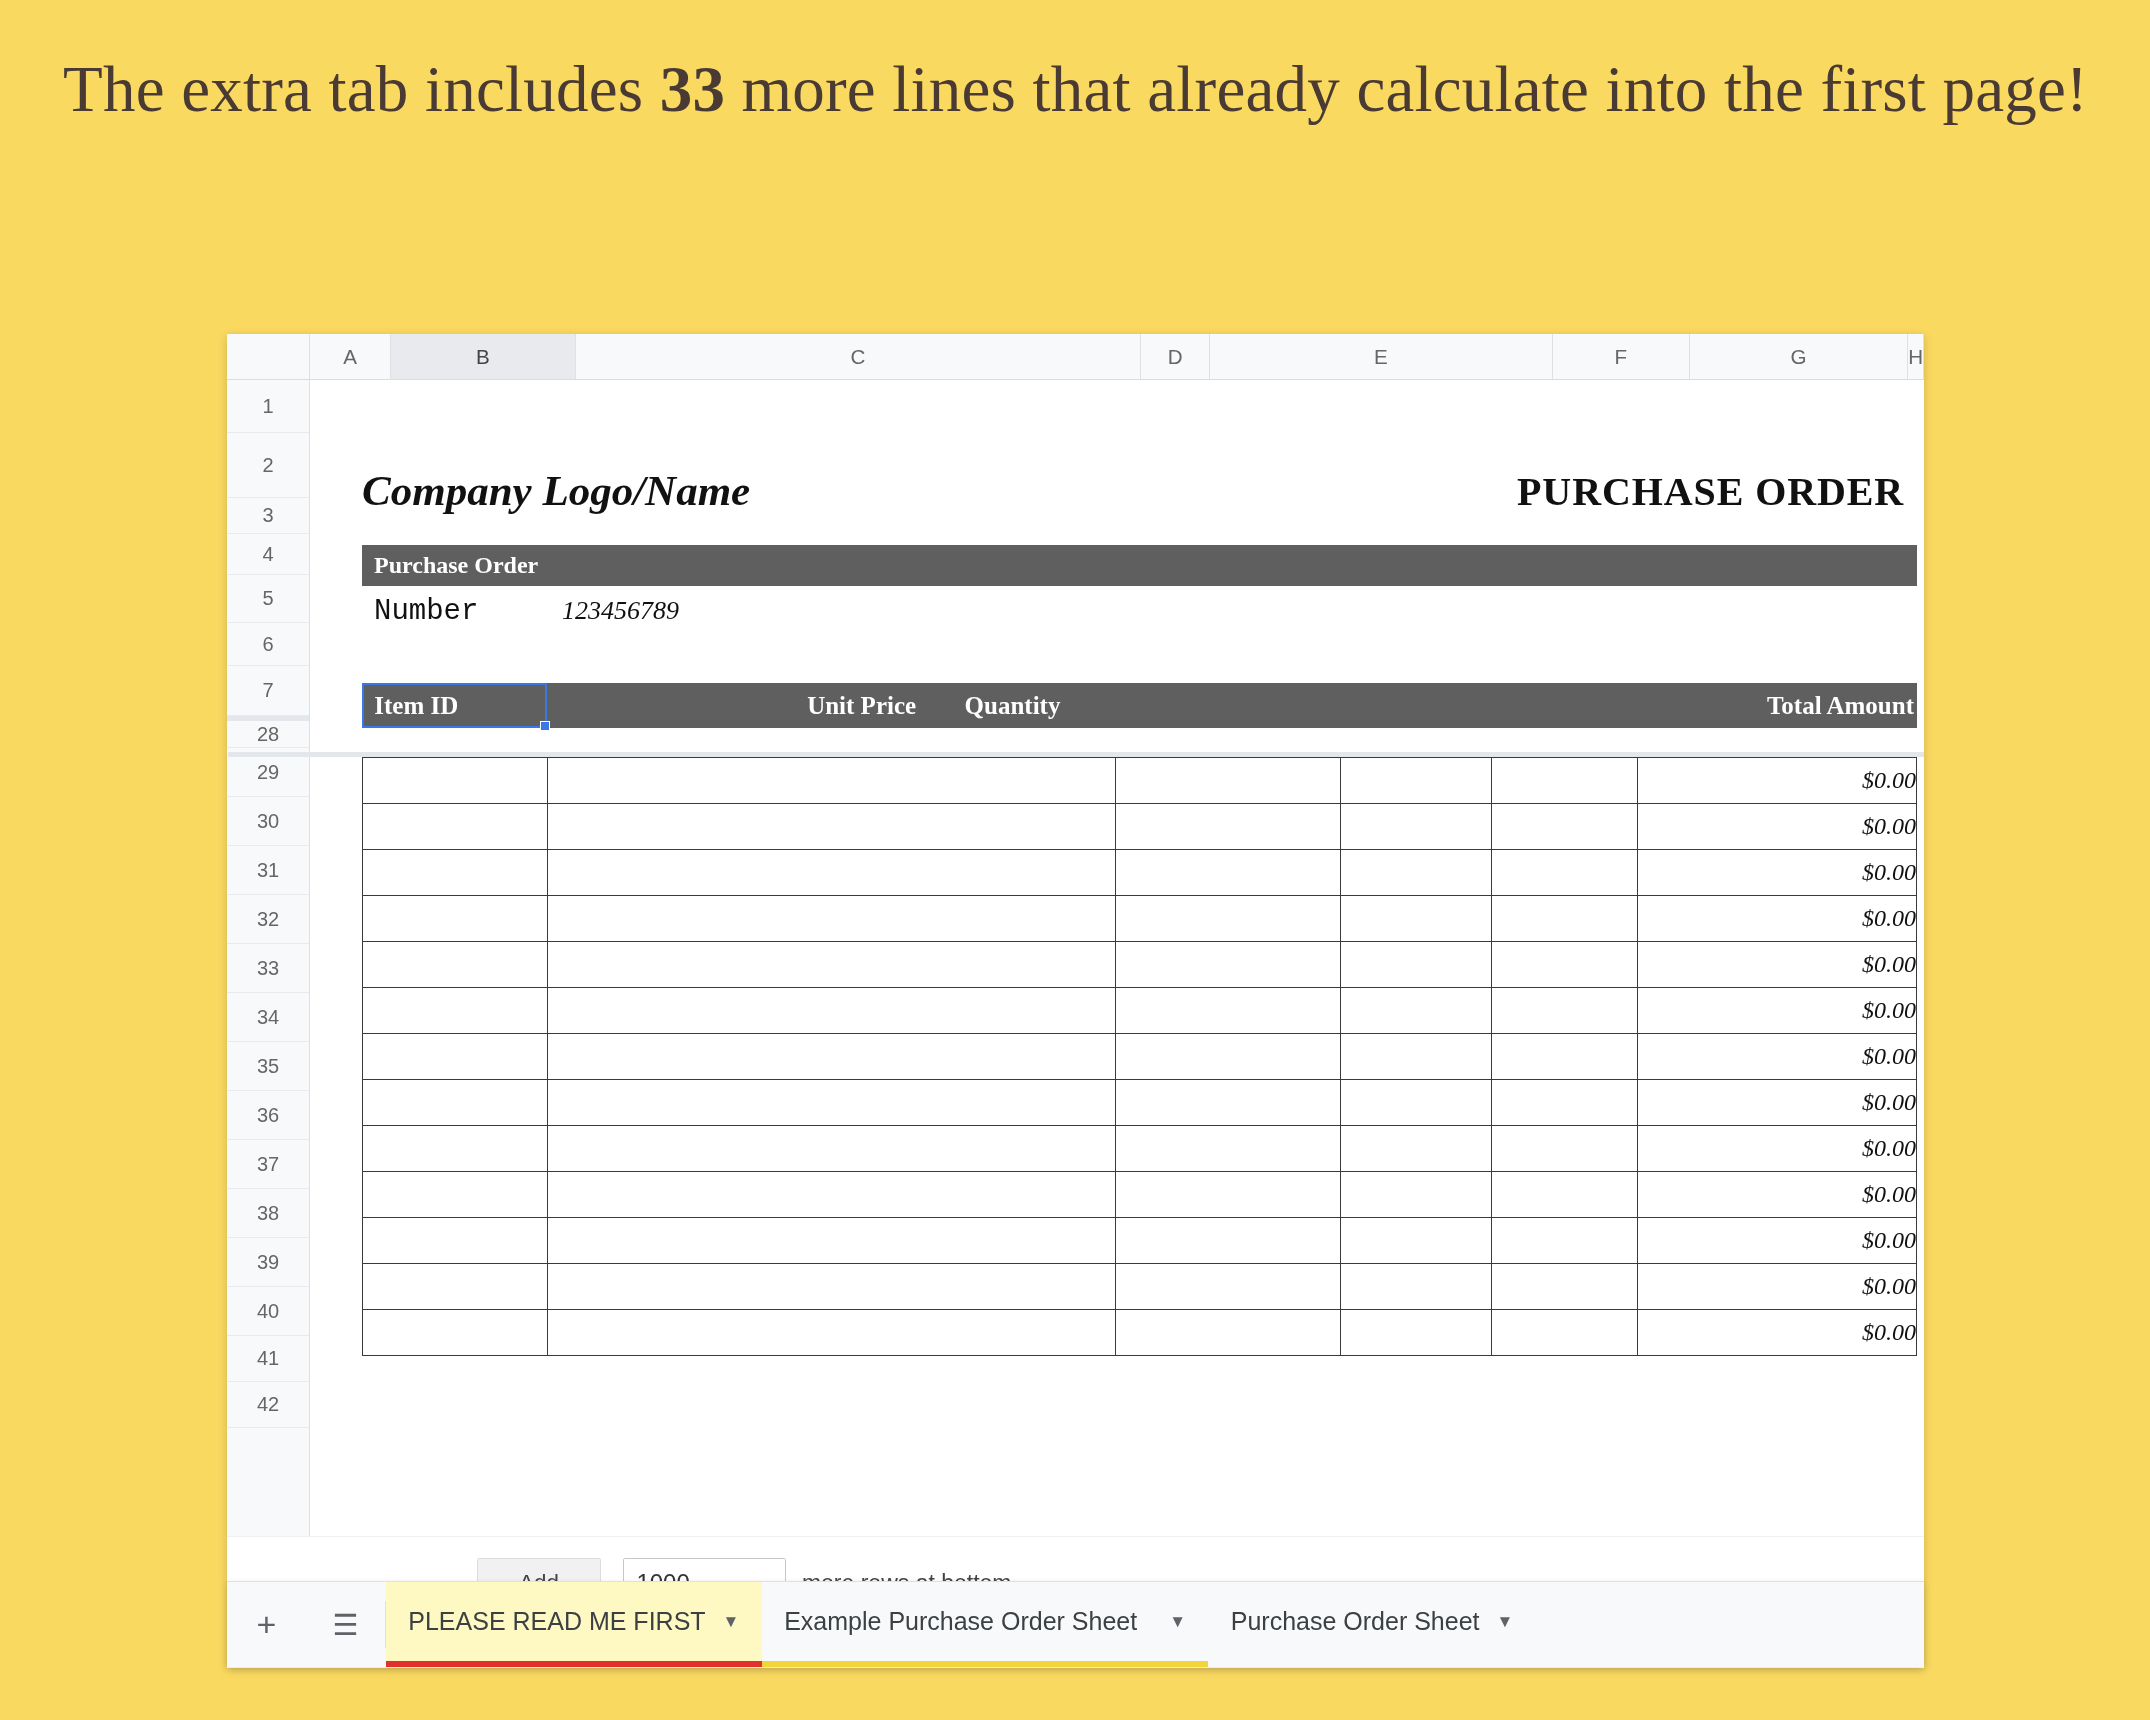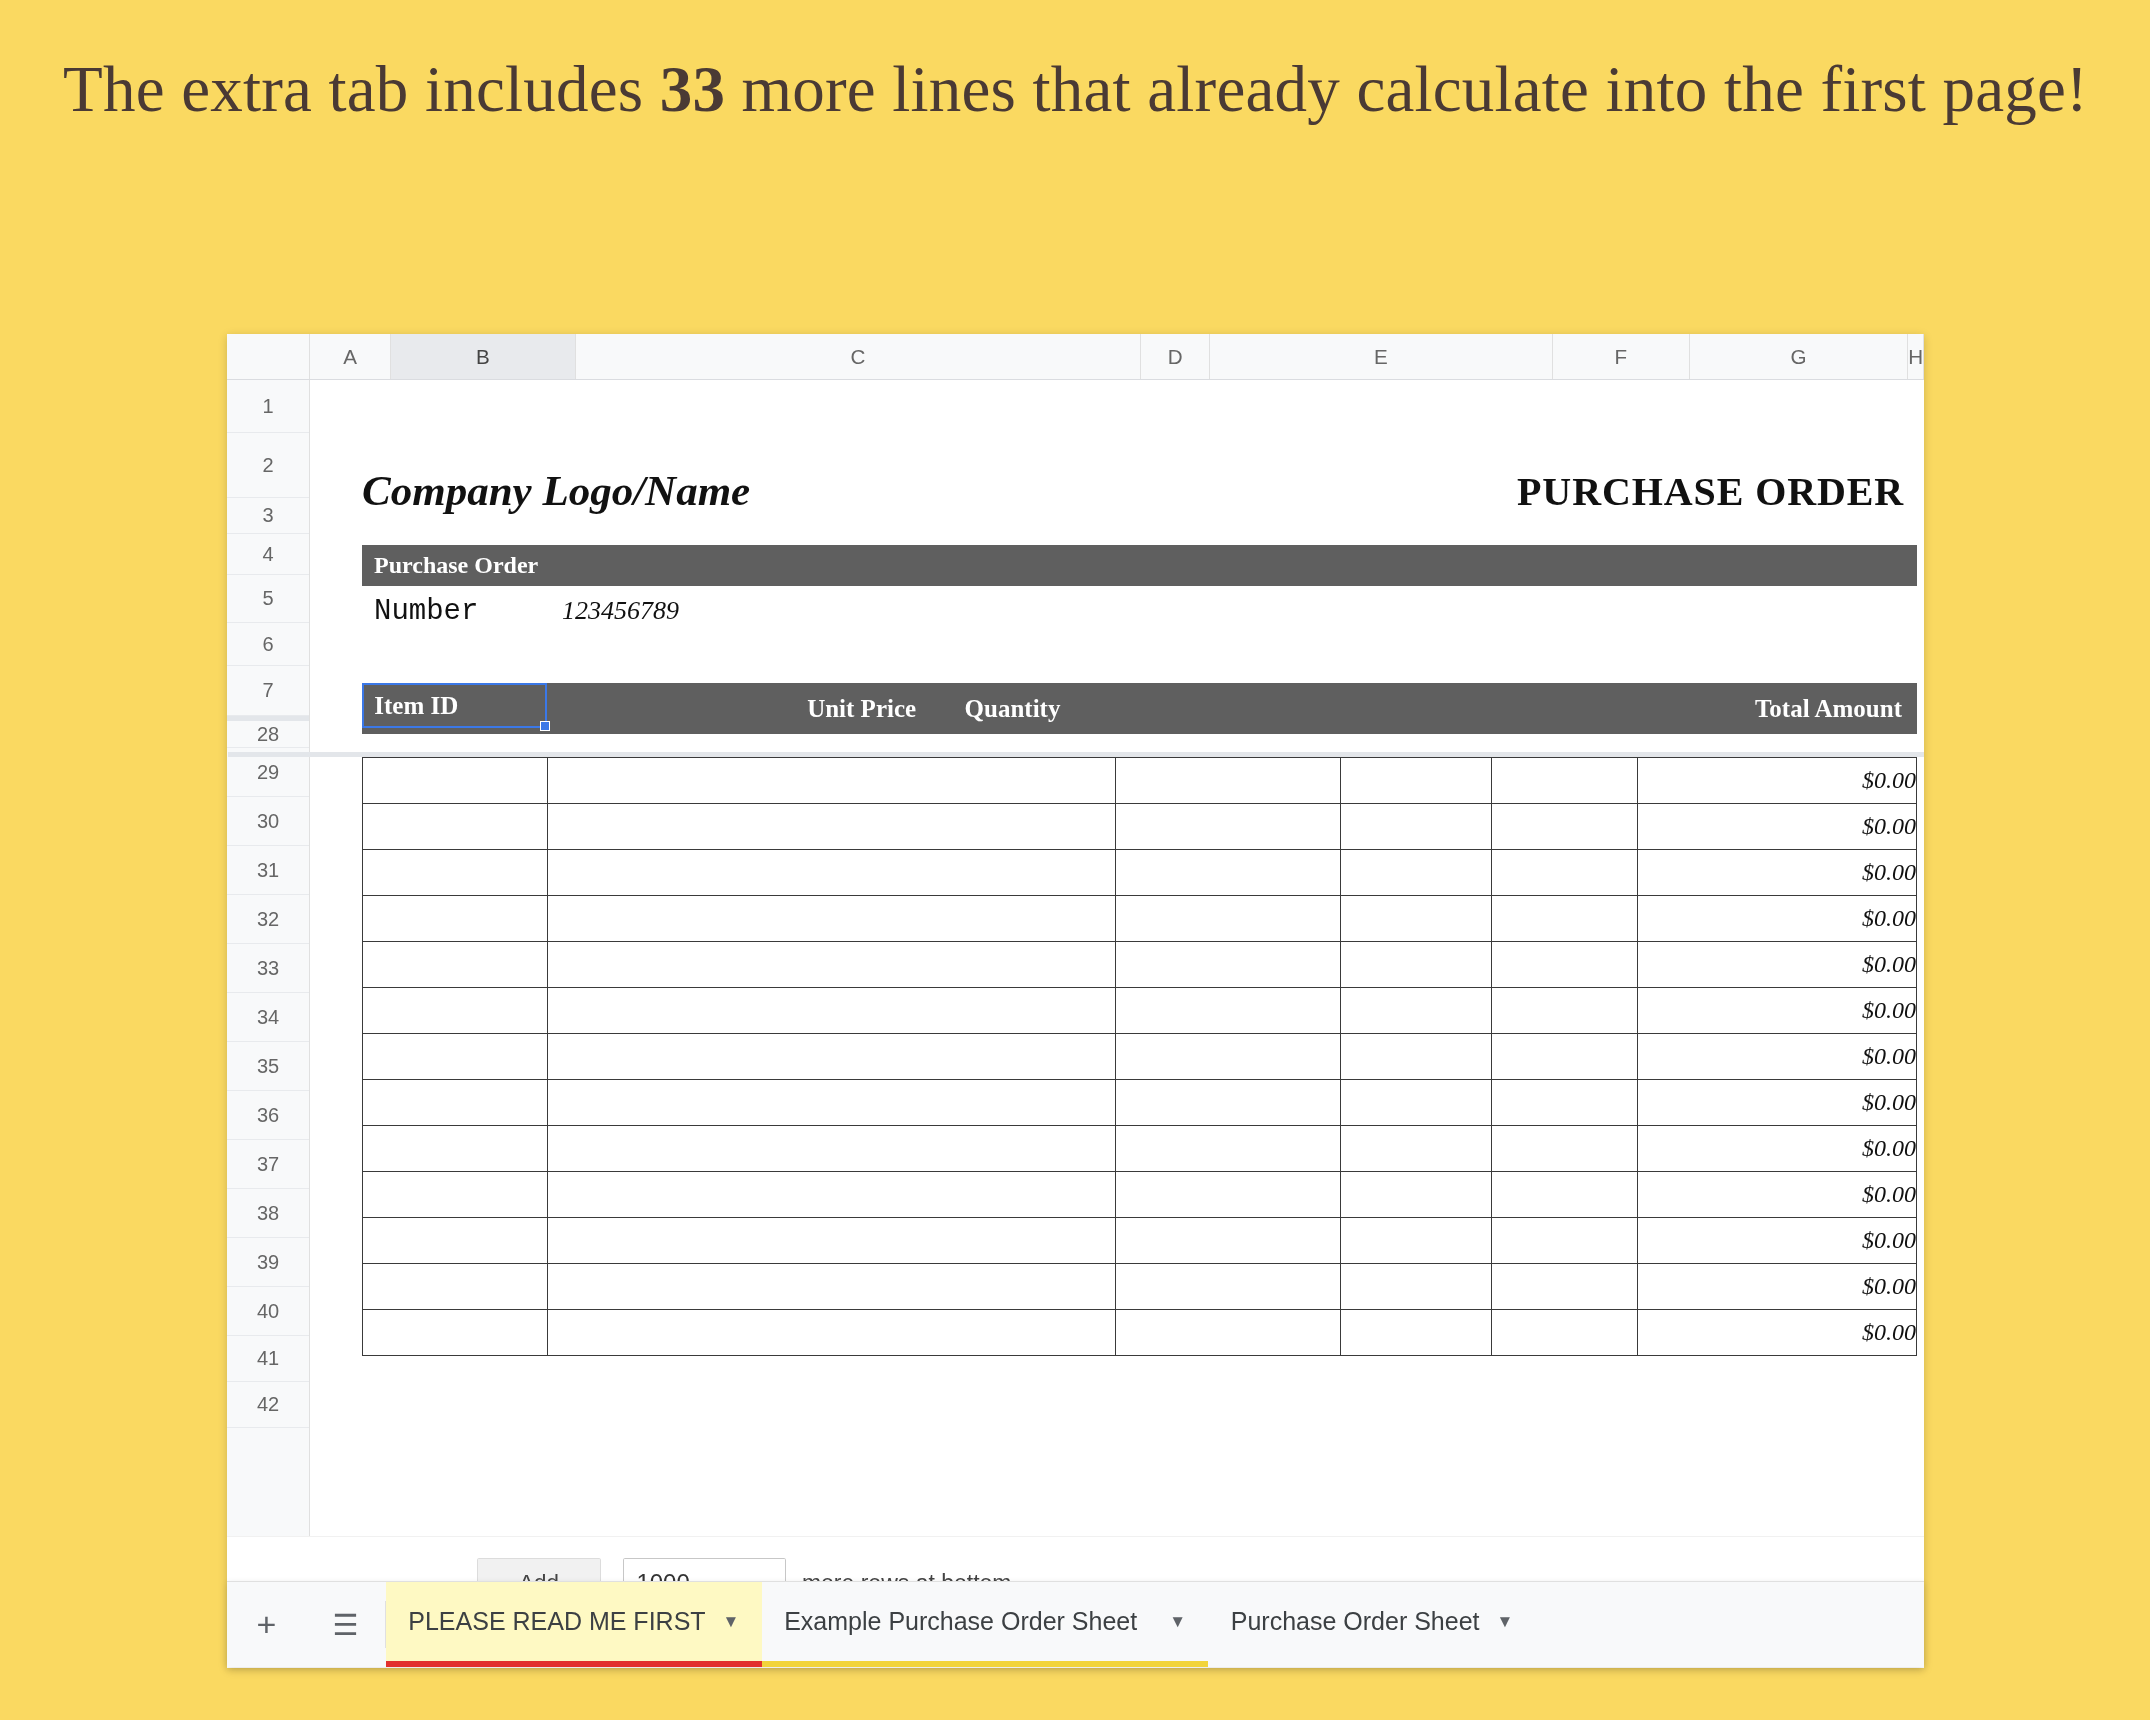--- a/index.html
+++ b/index.html
@@ -167,21 +167,21 @@
     color: #111;
     margin-left: 6px;
   }
 
   
   .tbl-head {
     position: absolute;
     left: 52px;
     top: 303px;
     width: 1555px;
-    height: 51px;
+    height: 45px;
     background: #5f5f5f;
     display: flex;
     box-sizing: border-box;
   }
   .tbl-head .th {
     color: #fff;
     font-family: "Liberation Serif", serif;
     font-weight: bold;
     font-size: 25px;
     display: flex;
@@ -204,21 +204,21 @@
     width: 10.3px;
     height: 10.3px;
     background: #3b78e7;
     border: 1.7px solid #fff;
     box-sizing: border-box;
   }
   .th-desc { width: 568px; padding-left: 12px; }
   .th-blank { width: 225px; }
   .th-unit { width: 151px; justify-content: flex-end; padding-right: 6.9px;}
   .th-qty  { width: 146px; justify-content: flex-end; padding-right: 8.6px;}
-  .th-total{ flex: 1 1 auto; justify-content: flex-end; padding-right: 15px;}
+  .th-total{ flex: 1 1 auto; justify-content: flex-end; padding-right: 3px;}
 
   
   .freeze-line {
     position: absolute;
     left: -82px;
     top: 372px;
     right: 0;
     height: 5.2px;
     background: #e3e6ea;
   }

